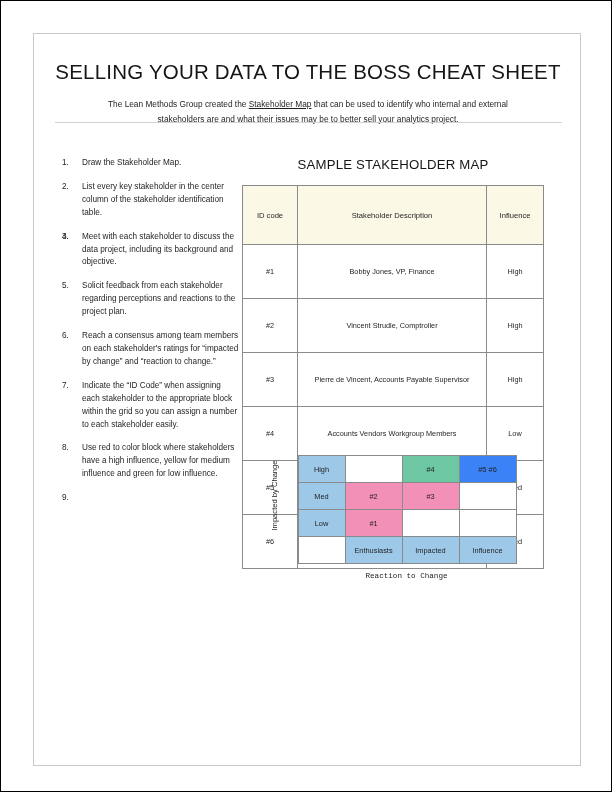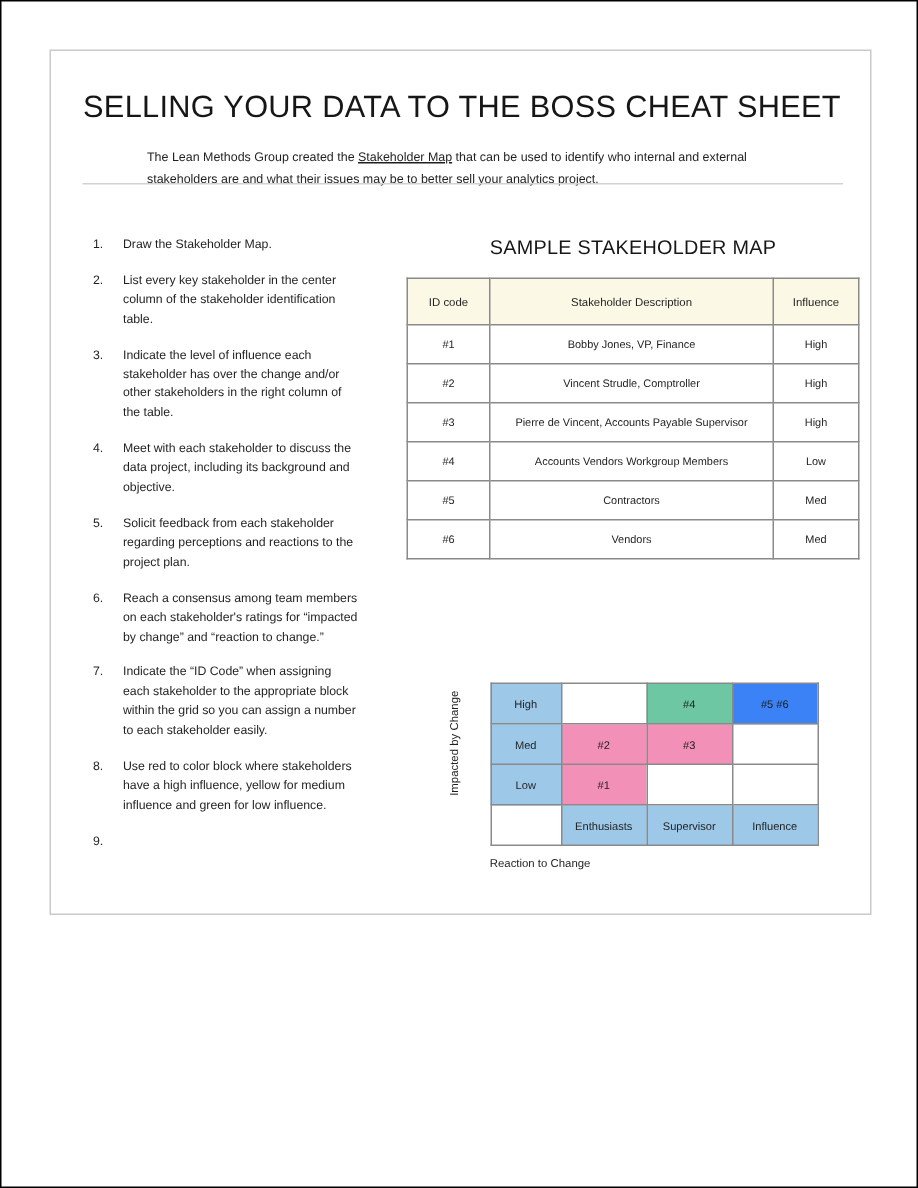--- a/index.html
+++ b/index.html
@@ -23,21 +23,21 @@
     box-sizing: border-box;
     border: 1.5px solid #000000;
     background: #ffffff;
     overflow: hidden;
   }
   #content-box {
     position: absolute;
     left: 32px;
     top: 32px;
     width: 548px;
-    height: 577px;
+    height: 733px;
     box-sizing: border-box;
     border: 1px solid #c9c9c9;
     background: #ffffff;
   }
 
   
   #header {
     position: absolute;
     left: 0;
     top: 0;
@@ -49,21 +49,21 @@
     letter-spacing: 0.2px;
     font-weight: 400;
     color: #161616;
     margin: 26px 0 0 0;
     padding: 0;
     white-space: nowrap;
   }
   #doc-subtitle {
     margin: 13px auto 0 auto;
     width: 420px;
-    text-align: left;
+    text-align: center;
     font-size: 8.3px;
     line-height: 15px;
     color: #1f1f1f;
   }
   #doc-subtitle .u {
     text-decoration: underline;
   }
   #header-rule {
     position: absolute;
     left: 21px;
@@ -97,21 +97,21 @@
     top: 0;
     width: 14px;
     text-align: left;
     font-size: 8.2px;
     color: #1f1f1f;
   }
 
   
   #right-col {
     position: absolute;
-    left: 223px;
+    left: 194px;
     top: 123px;
     width: 330px;
   }
   #section-title {
     text-align: center;
     font-size: 13.2px;
     letter-spacing: 0.2px;
     font-weight: 400;
     color: #161616;
     margin: 0 0 13px 0;
@@ -127,21 +127,21 @@
   }
   #stakeholder-table th,
   #stakeholder-table td {
     border: 1px solid #8a8a8a;
     text-align: center;
     vertical-align: middle;
     font-weight: 400;
     font-size: 7.3px;
     color: #1f1f1f;
     height: 25px;
-    padding: 0 3px;
+    padding: 14px 3px;
     background: #ffffff;
   }
   #stakeholder-table thead th {
     background: #fcf8e6;
     height: 30px;
     font-size: 7.6px;
   }
   #stakeholder-table col.c-id { width: 55px; }
   #stakeholder-table col.c-desc { width: 189px; }
   #stakeholder-table col.c-inf { width: 57px; }
@@ -208,39 +208,40 @@
   #x-axis-label {
     margin-top: 7px;
     padding-left: 27px;
     text-align: center;
     font-size: 7.6px;
     color: #1f1f1f;
   }
   #x-axis-label > span {
     display: inline-block;
     width: 218px;
-    text-align: left;
+    text-align: center;
+    font-family: Liberation Mono, monospace;
   }
 </style>
 </head>
 <body>
 
 <div id="page">
   <div id="content-box">
 
     <div id="header">
       <h1 id="doc-title">SELLING YOUR DATA TO THE BOSS CHEAT SHEET</h1>
       <p id="doc-subtitle"><span>The Lean Methods Group created the </span><span class="u">Stakeholder Map</span><span> that can be used to identify who internal and external stakeholders are and what their issues may be to better sell your analytics project.</span></p>
       <div id="header-rule"></div>
     </div>
 
     <ol id="steps">
       <li><span class="num">1.</span><span>Draw the Stakeholder Map.</span></li>
       <li><span class="num">2.</span><span>List every key stakeholder in the center column of the stakeholder identification table.</span></li>
-      <li><span class="num">3.</span><span>Indicate the level of influence each stakeholder has over the change and/or other stakeholders in the right column of the table.</span></li>
+      <li><span class="num">3.</span></li>
       <li><span class="num">4.</span><span>Meet with each stakeholder to discuss the data project, including its background and objective.</span></li>
       <li><span class="num">5.</span><span>Solicit feedback from each stakeholder regarding perceptions and reactions to the project plan.</span></li>
       <li><span class="num">6.</span><span>Reach a consensus among team members on each stakeholder's ratings for “impacted by change” and “reaction to change.”</span></li>
       <li><span class="num">7.</span><span>Indicate the “ID Code” when assigning each stakeholder to the appropriate block within the grid so you can assign a number to each stakeholder easily.</span></li>
       <li><span class="num">8.</span><span>Use red to color block where stakeholders have a high influence, yellow for medium influence and green for low influence.</span></li>
       <li><span class="num">9.</span></li>
     </ol>
 
     <div id="right-col">
       <h2 id="section-title">SAMPLE STAKEHOLDER MAP</h2>
@@ -319,21 +320,21 @@
               </tr>
               <tr>
                 <td class="rowlab">Low</td>
                 <td class="fill-pink">#1</td>
                 <td class="fill-none"></td>
                 <td class="fill-none"></td>
               </tr>
               <tr>
                 <td class="blank-corner"></td>
                 <td class="collab">Enthusiasts</td>
-                <td class="collab">Supervisor</td>
+                <td class="collab">Impacted</td>
                 <td class="collab">Influence</td>
               </tr>
             </tbody>
           </table>
         </div>
         <div id="x-axis-label">
           <span>Reaction to Change</span>
         </div>
       </div>
     </div>

